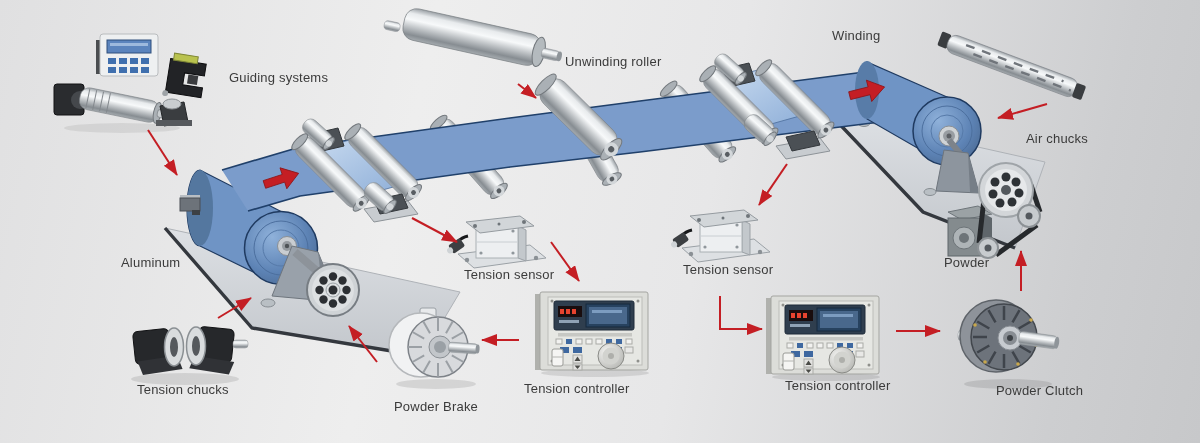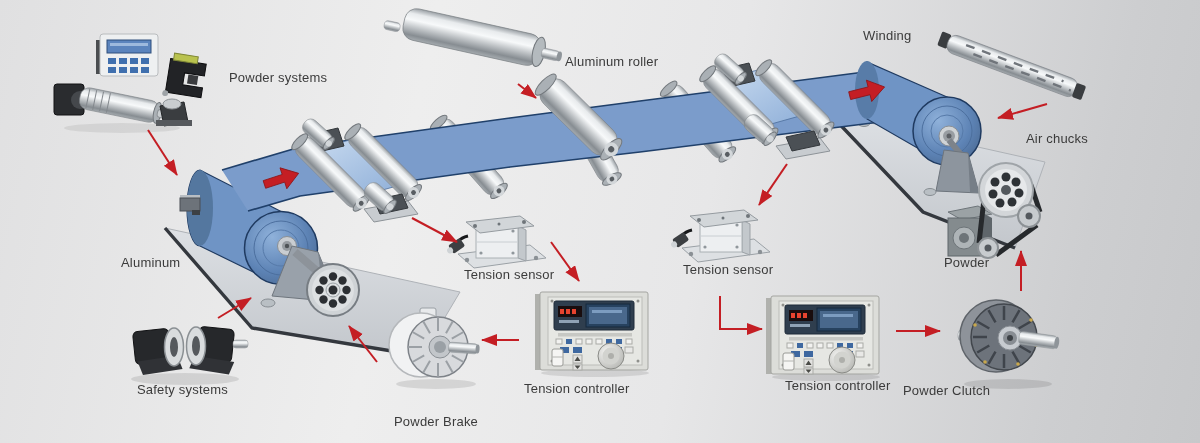--- a/index.html
+++ b/index.html
@@ -441,27 +441,27 @@
     <path d="M519,340 L482,340" marker-end="url(#ah)"></path>
     <path d="M377,362 L349,326" marker-end="url(#ah)"></path>
     <path d="M218,318 L251,298" marker-end="url(#ah)"></path>
     <path d="M787,164 L759,205" marker-end="url(#ah)"></path>
     <path d="M720,296 L720,329 L762,329" marker-end="url(#ah)"></path>
     <path d="M896,331 L940,331" marker-end="url(#ah)"></path>
     <path d="M1021,291 L1021,251" marker-end="url(#ah)"></path>
   </g>
 </svg>
 
-<span class="lbl" style="left:229px;top:71px">Powder systems</span>
-<span class="lbl" style="left:565px;top:55px">Aluminum roller</span>
-<span class="lbl" style="left:863px;top:29px">Winding</span>
+<span class="lbl" style="left:229px;top:71px">Guiding systems</span>
+<span class="lbl" style="left:565px;top:55px">Unwinding roller</span>
+<span class="lbl" style="left:832px;top:29px">Winding</span>
 <span class="lbl" style="left:1026px;top:132px">Air chucks</span>
 <span class="lbl" style="left:121px;top:256px">Aluminum</span>
 <span class="lbl" style="left:464px;top:268px">Tension sensor</span>
 <span class="lbl" style="left:683px;top:263px">Tension sensor</span>
 <span class="lbl" style="left:944px;top:256px">Powder</span>
-<span class="lbl" style="left:137px;top:383px">Safety systems</span>
-<span class="lbl" style="left:394px;top:415px">Powder Brake</span>
+<span class="lbl" style="left:137px;top:383px">Tension chucks</span>
+<span class="lbl" style="left:394px;top:400px">Powder Brake</span>
 <span class="lbl" style="left:524px;top:382px">Tension controller</span>
 <span class="lbl" style="left:785px;top:379px">Tension controller</span>
-<span class="lbl" style="left:903px;top:384px">Powder Clutch</span>
+<span class="lbl" style="left:996px;top:384px">Powder Clutch</span>
 
 </div>
 
 </body></html>

